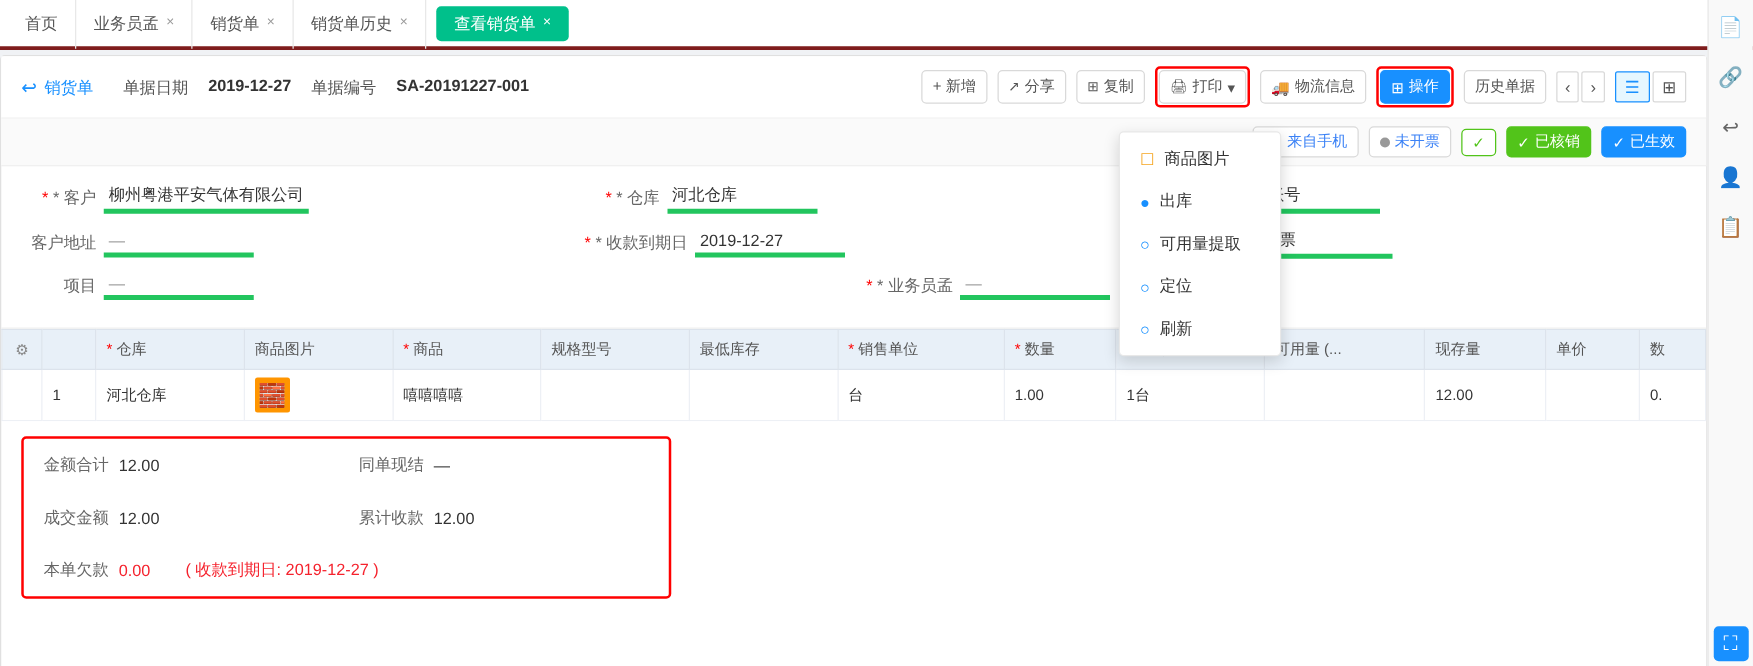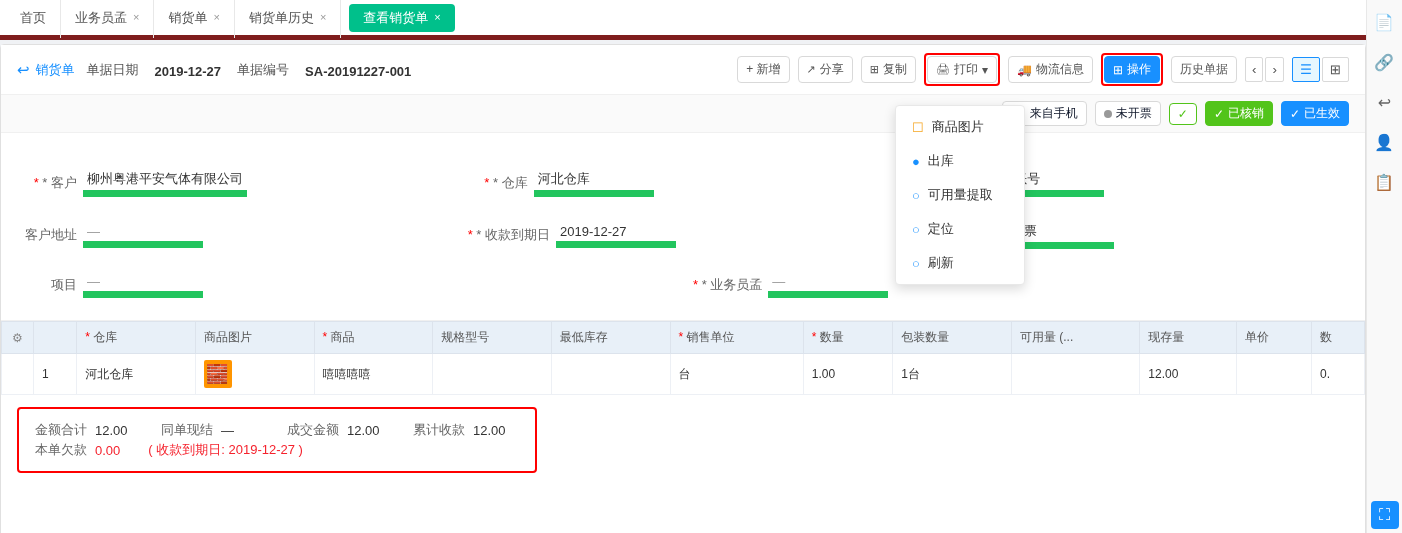--- a/index.html
+++ b/index.html
@@ -1,21 +1,21 @@
 <!DOCTYPE html>
 <html><head>
   <meta charset="utf-8">
   <style>
     * { box-sizing: border-box; margin: 0; padding: 0; }
     body { font-family: "Microsoft YaHei", "PingFang SC", Arial, sans-serif; font-size: 13px; background: #f0f2f5; color: #333; }
 
     
     .tab-bar {
       display: flex; align-items: center; background: #fff;
-      border-bottom: 5px solid #7f1d1d; padding: 0 10px; height: 40px;
+      border-bottom: 3px solid #7f1d1d; padding: 0 10px; height: 40px;
       position: relative;
     }
     .tab-item {
       display: flex; align-items: center; padding: 0 14px; height: 40px;
       cursor: pointer; color: #555; font-size: 13px; white-space: nowrap;
       border-right: 1px solid #e8e8e8;
     }
     .tab-item:first-child { padding-left: 10px; }
     .tab-close {
       margin-left: 6px; color: #999; font-size: 11px; line-height: 1;
@@ -38,21 +38,21 @@
 
     
     .doc-header {
       display: flex; align-items: center; padding: 8px 16px;
       border-bottom: 1px solid #f0f0f0; background: #fff;
       justify-content: space-between;
     }
     .doc-header-left { display: flex; align-items: center; gap: 12px; }
     .doc-title { display: flex; align-items: center; gap: 6px; color: #1890ff; font-weight: 500; }
     .doc-title-icon { font-size: 15px; }
-    .doc-meta { display: flex; align-items: flex-end; gap: 16px; color: #555; font-size: 13px; }
+    .doc-meta { display: flex; align-items: flex-start; gap: 16px; color: #555; font-size: 13px; margin-left: 12px; }
     .doc-meta span { color: #555; }
     .doc-meta strong { color: #333; }
 
     .doc-header-right { display: flex; align-items: center; gap: 8px; }
     .btn-toolbar {
       display: flex; align-items: center; gap: 4px; padding: 4px 8px;
       border: 1px solid #d9d9d9; border-radius: 4px; cursor: pointer;
       background: #fff; font-size: 12px; color: #555; white-space: nowrap;
     }
     .btn-ops {
@@ -68,33 +68,33 @@
 
     
     .second-toolbar {
       display: flex; align-items: center; justify-content: flex-end;
       padding: 6px 16px; border-bottom: 1px solid #f0f0f0; background: #fafafa;
       gap: 8px;
     }
     .btn-sm {
       display: flex; align-items: center; gap: 4px; padding: 3px 8px;
       border: 1px solid #d9d9d9; border-radius: 4px; cursor: pointer;
-      background: #fff; font-size: 12px; color: #0f172a;
+      background: #fff; font-size: 12px; color: #3b82f6;
     }
     .btn-sm .dot { width: 8px; height: 8px; border-radius: 50%; display: inline-block; }
     .dot-gray { background: #999; }
     .btn-checked { color: #52c41a; border-color: #52c41a; }
 
     
     .form-section { padding: 12px 16px; border-bottom: 1px solid #f0f0f0; }
-    .form-row { display: flex; align-items: center; margin-bottom: 10px; gap: 20px; margin-top: 23px; }
+    .form-row { display: flex; align-items: center; margin-bottom: 10px; gap: 20px; }
     .form-field { display: flex; align-items: center; gap: 6px; flex: 1; }
     .form-label { color: #666; white-space: nowrap; min-width: 60px; text-align: right; }
     .form-label.required::before { content: "* "; color: red; }
-    .form-value { color: #333; border-bottom: 7px solid #22c55e; min-width: 120px; padding: 2px 4px; }
+    .form-value { color: #333; border-bottom: 4px solid #22c55e; min-width: 120px; padding: 2px 4px; }
     .form-value.placeholder { color: #999; }
     .add-note { color: #f5a623; cursor: pointer; display: flex; align-items: center; gap: 4px; }
     .add-note::before { content: "+"; font-weight: bold; }
 
     
     .table-container { overflow-x: auto; }
     table { width: 100%; border-collapse: collapse; font-size: 12px; }
     thead tr { background: #e8f0f8; }
     th {
       padding: 7px 8px; text-align: left; color: #555; font-weight: normal;
@@ -107,21 +107,21 @@
     td { padding: 6px 8px; border: 1px solid #edf0f5; color: #333; font-size: 12px; }
     .th-gear { width: 32px; text-align: center; }
     .gear-icon { color: #888; cursor: pointer; }
 
     
     .bottom-info {
       margin: 12px 16px; border: 2px solid red; border-radius: 4px;
       padding: 12px 16px; background: #fff; max-width: 520px;
     }
     .bottom-info h3 { font-size: 14px; font-weight: bold; margin-bottom: 10px; color: #333; }
-    .info-grid { display: grid; grid-template-columns: 1fr 1fr 1fr 1fr; gap: 2px 20px; }
+    .info-grid { display: grid; grid-template-columns: 1fr 1fr; gap: 24px 20px; }
     .info-row { display: flex; align-items: center; gap: 8px; }
     .info-label { color: #666; white-space: nowrap; }
     .info-value { color: #333; }
     .info-value.red { color: #f5222d; }
 
     
     .dropdown-menu {
       position: absolute; top: 60px; right: 340px;
       background: #fff; border: 1px solid #e8e8e8; border-radius: 4px;
       box-shadow: 0 4px 12px rgba(0,0,0,0.15); z-index: 100;

